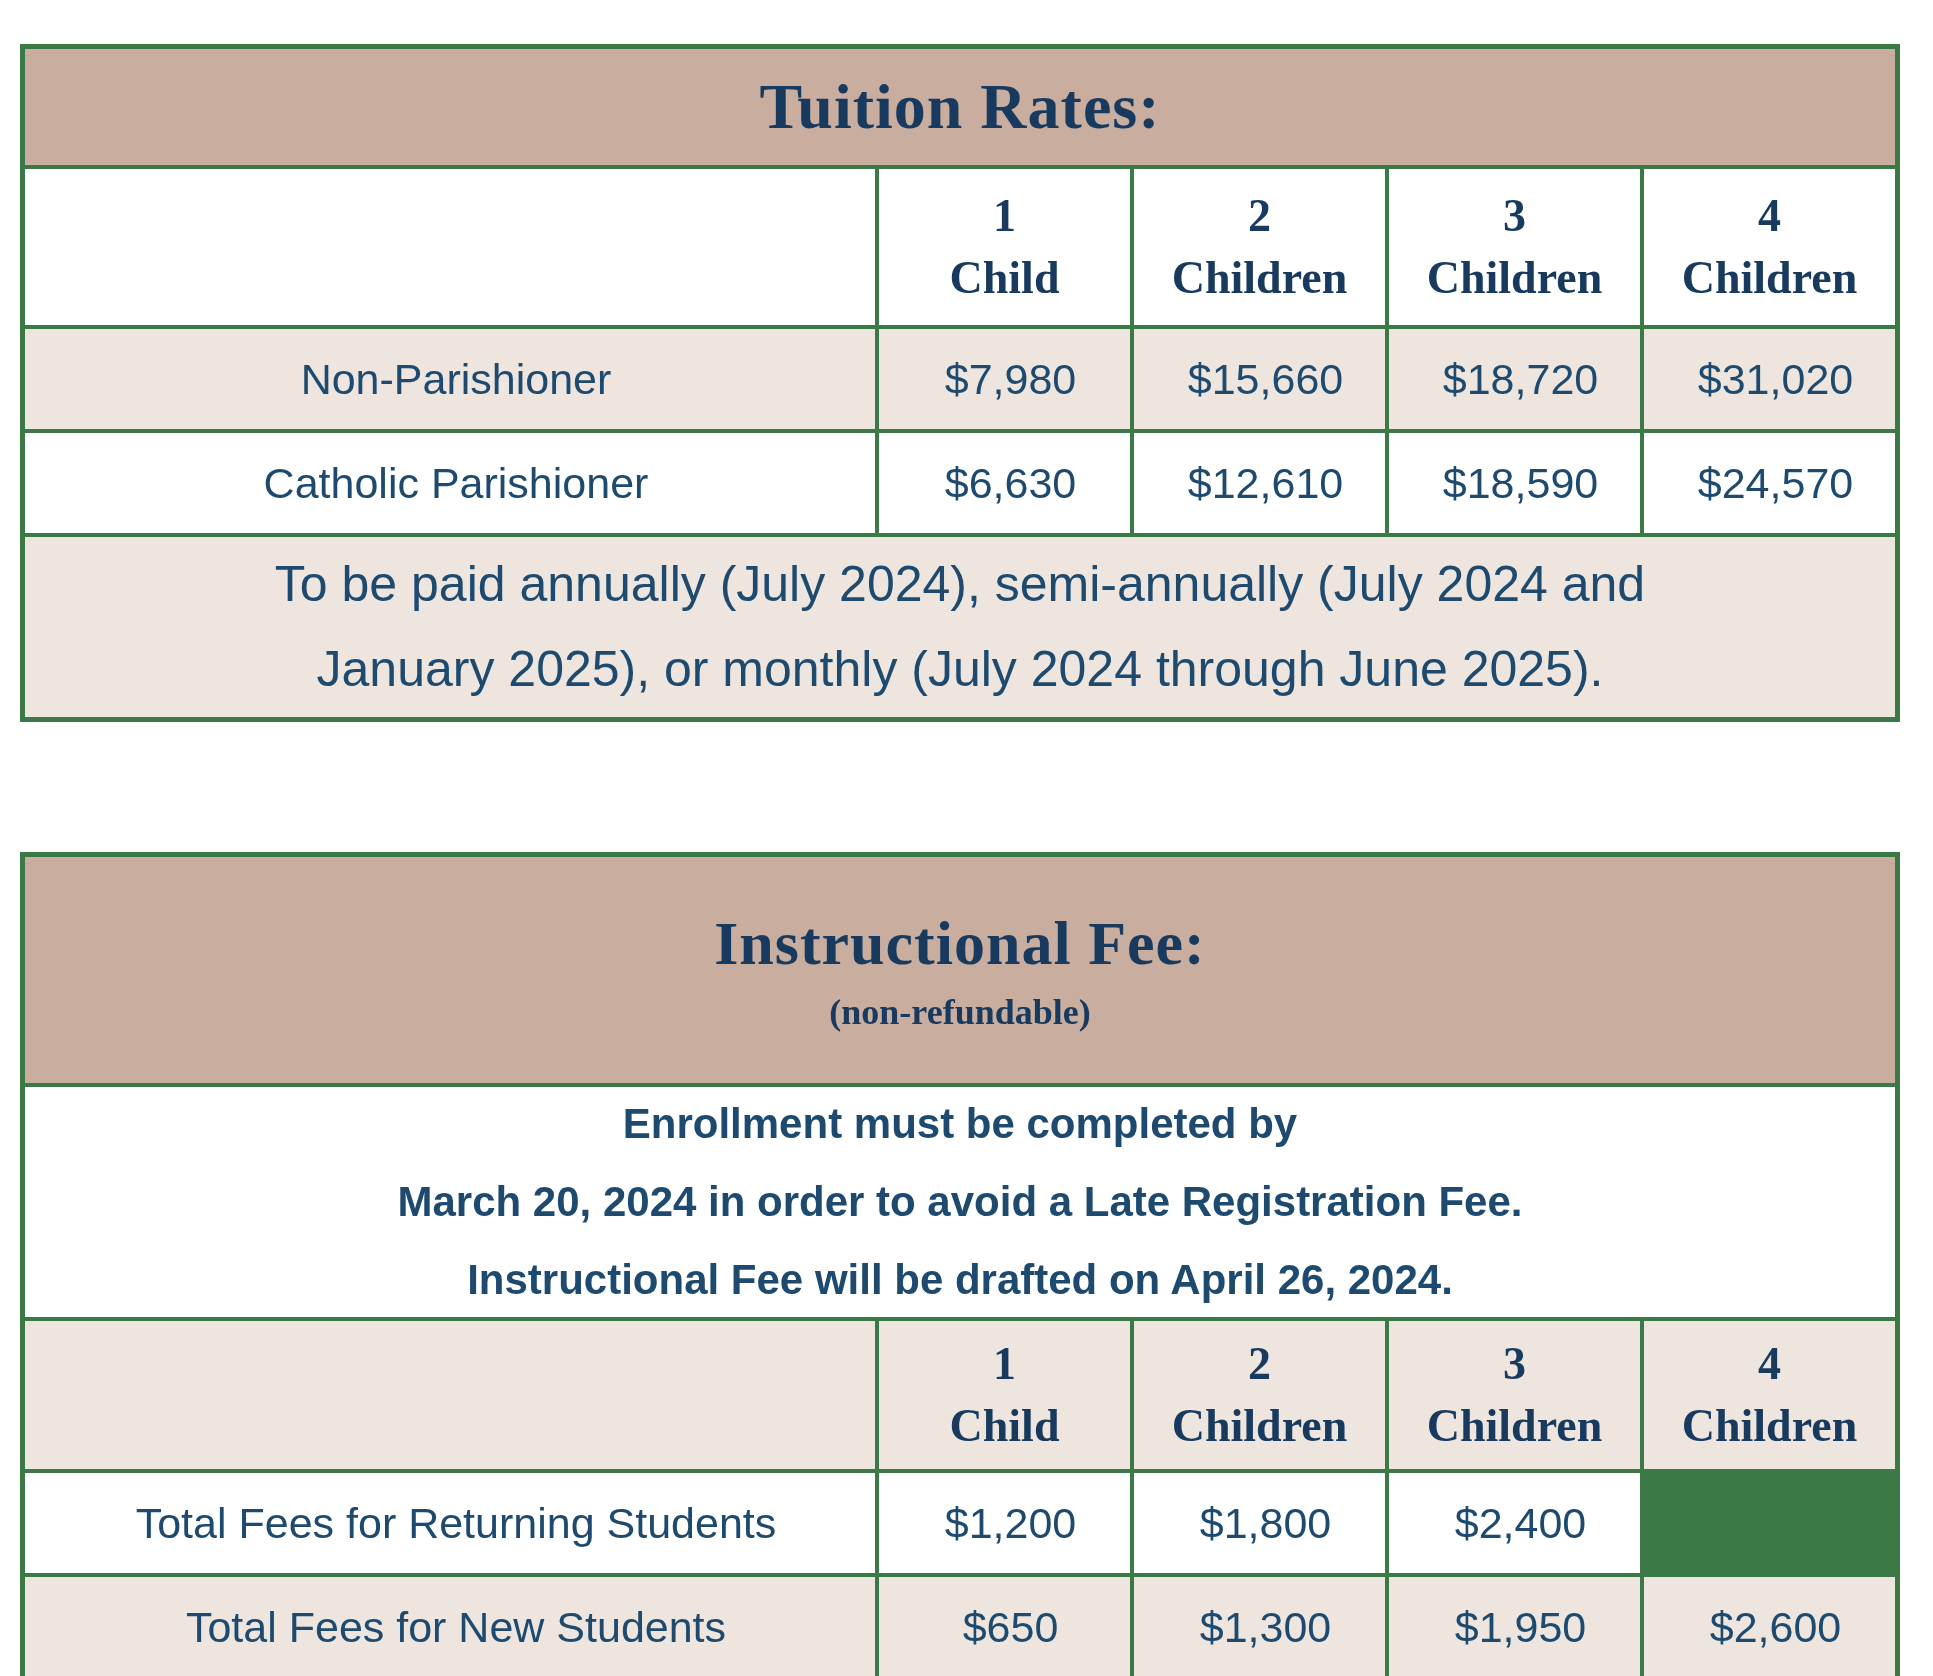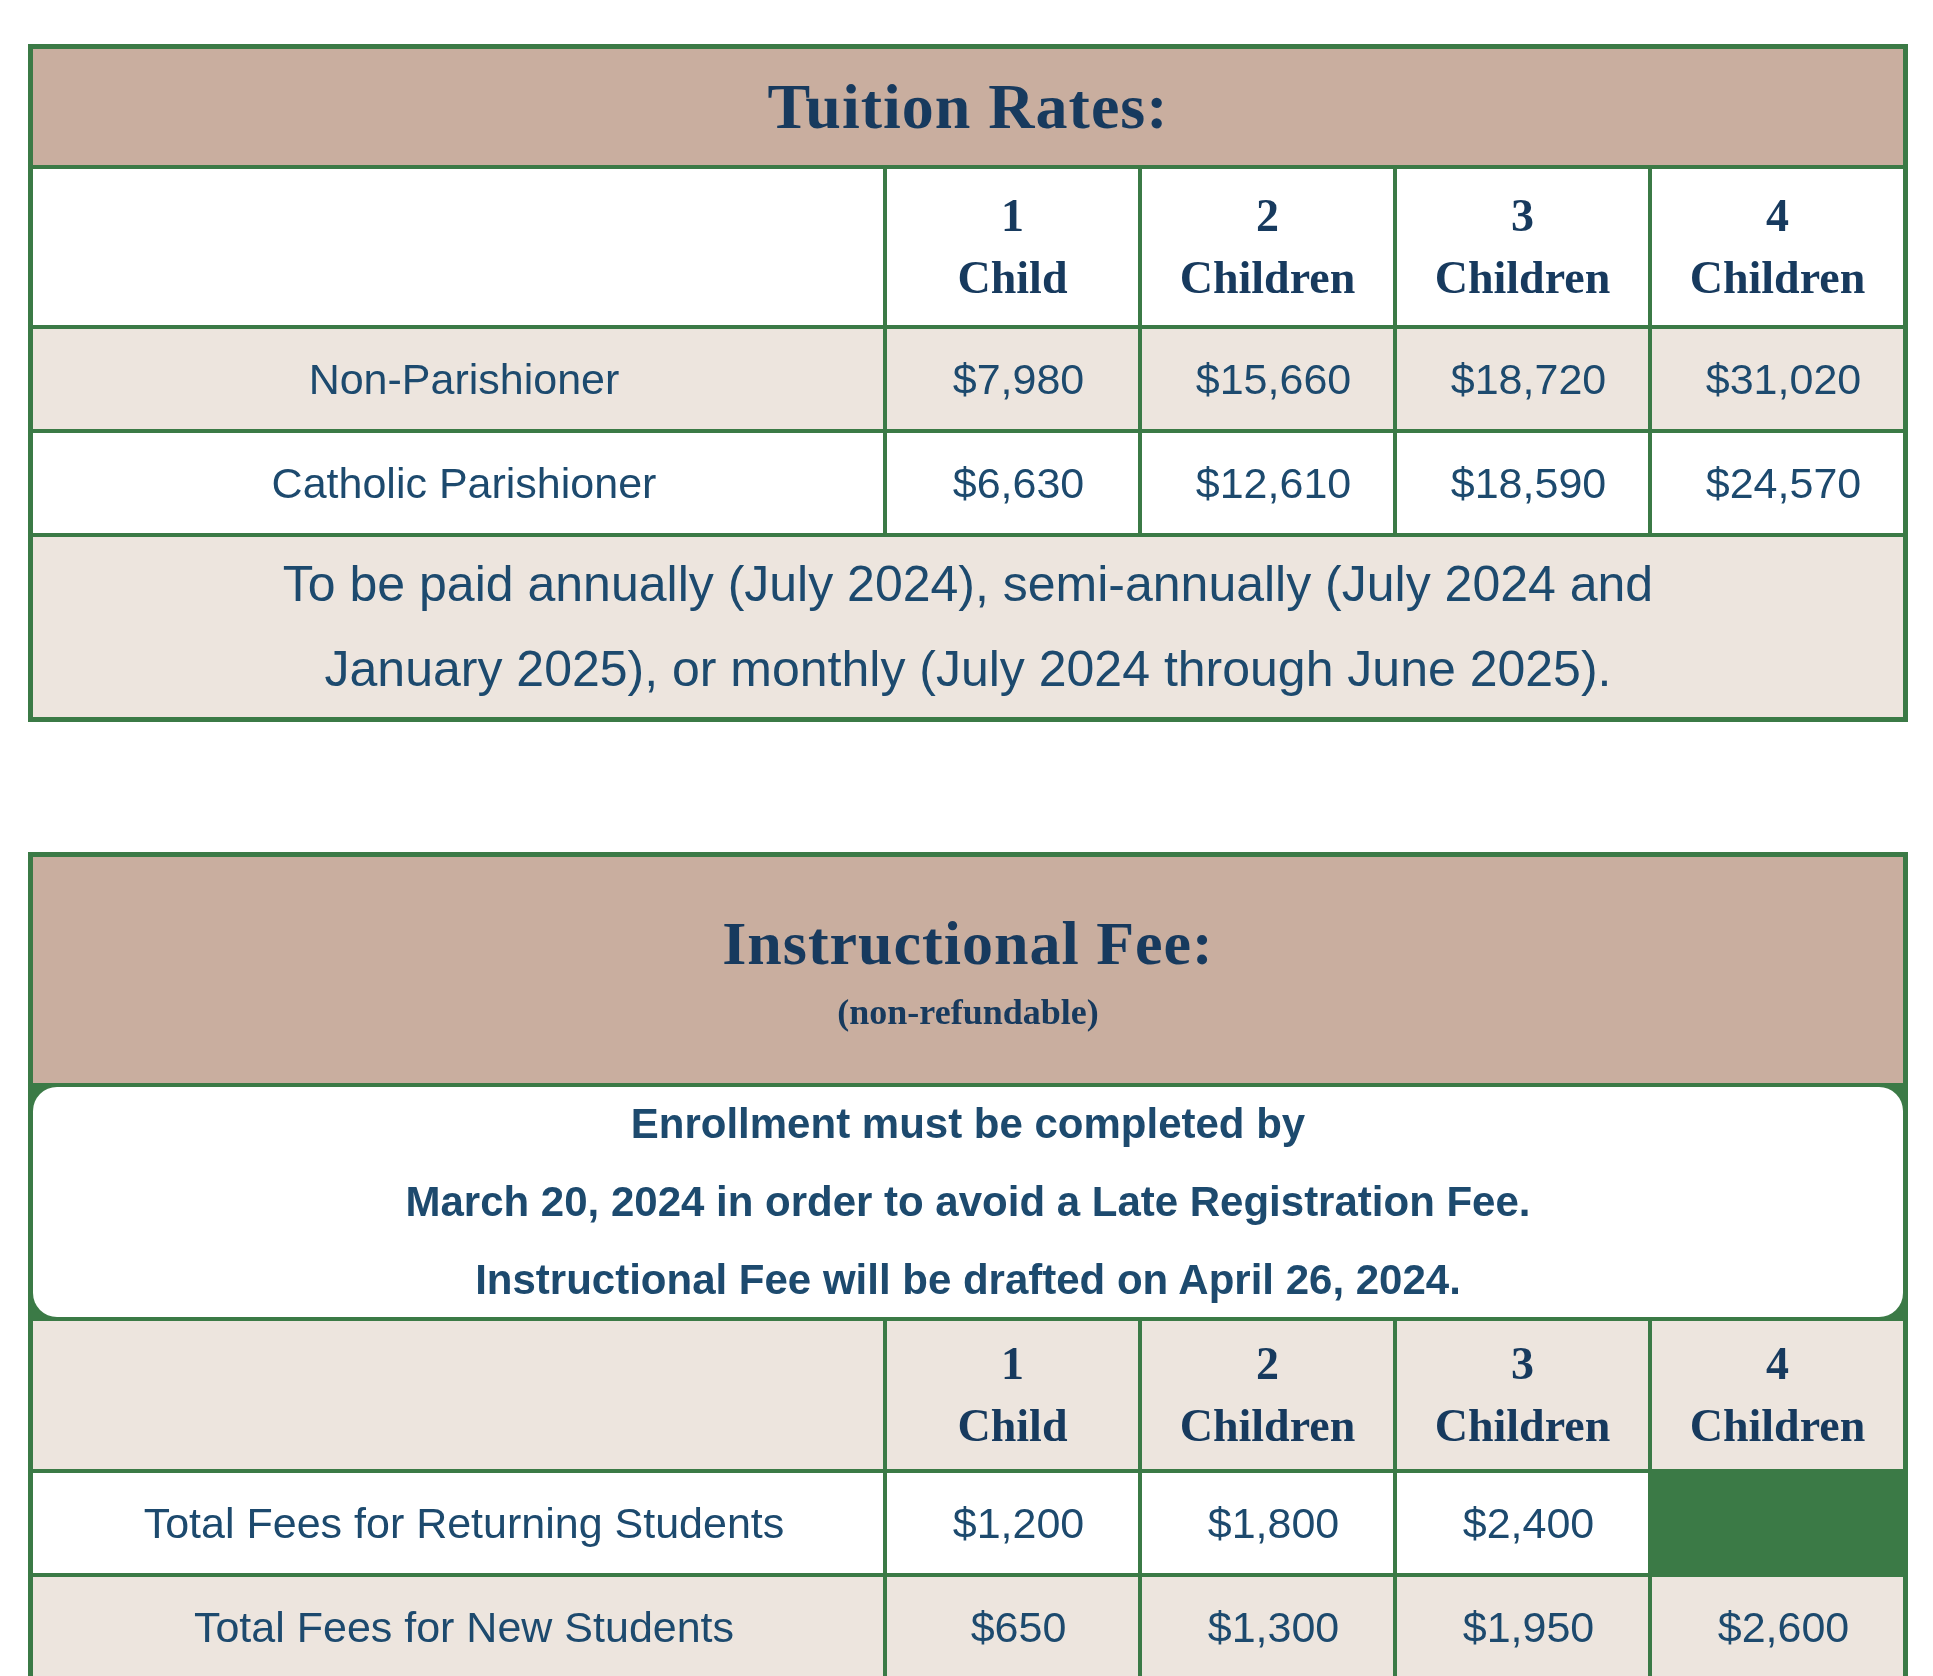--- a/index.html
+++ b/index.html
@@ -15,21 +15,21 @@
   .page {
     position: relative;
     width: 1933px;
     height: 1676px;
     background: #ffffff;
     font-family: "Liberation Sans", sans-serif;
     overflow: hidden;
   }
   .tbl {
     position: absolute;
-    left: 28px;
+    left: 20px;
     width: 1880px;
     background: var(--border-green);
     padding: 5px;
     display: flex;
     flex-direction: column;
     gap: 4px;
   }
   #tuition-table { top: 44px; }
   #fee-table { top: 852px; }
 
@@ -57,21 +57,21 @@
   .bg-tan   { background: var(--band-tan); }
   .bg-beige { background: var(--row-beige); }
   .bg-white { background: var(--cell-white); }
 
   
   .h-title1 { height: 116px; }
   .h-head1  { height: 156px; }
   .h-row    { height: 100px; }
   .h-foot   { height: 180px; }
   .h-title2 { height: 226px; }
-  .h-note   { height: 230px; border-radius: 24px; }
+  .h-note   { height: 230px; }
   .h-head2  { height: 148px; }
 
   
   .t-title {
     font-family: "Liberation Serif", serif;
     font-weight: bold;
     font-size: 64px;
     color: var(--heading-navy);
     letter-spacing: 1px;
   }

